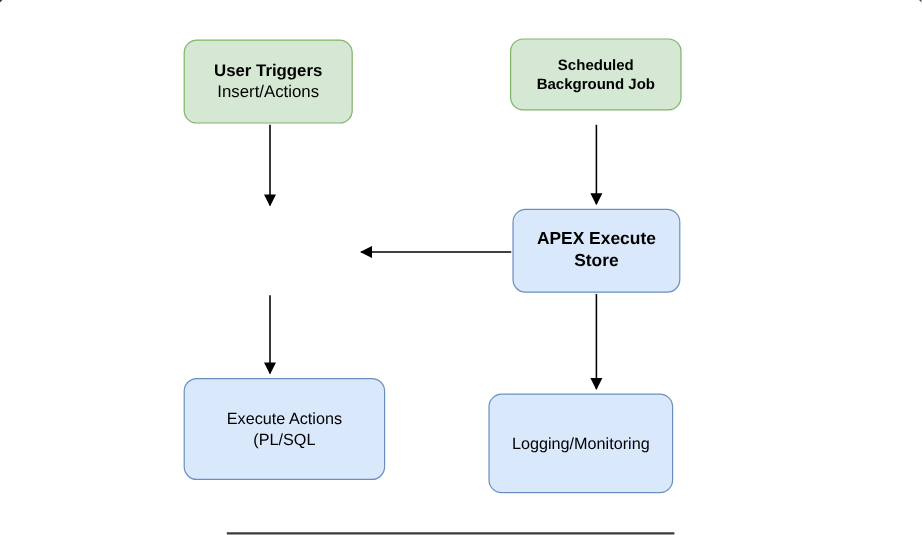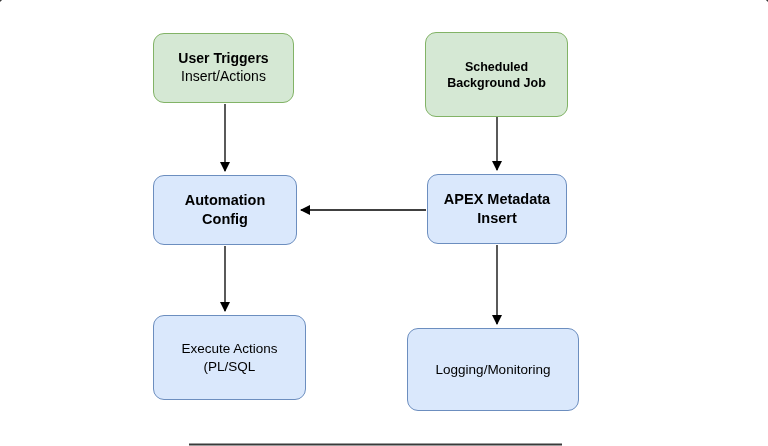--- a/index.html
+++ b/index.html
@@ -29,25 +29,25 @@
     text-align: center;
     line-height: 1.28;
     padding: 4px 8px;
   }
   .node.green { background: #d5e8d4; border: 1.5px solid #82b366; }
   .node.blue  { background: #dae8fc; border: 1.5px solid #6c8ebf; }
 
   .t-bold { font-weight: bold; }
 
   #node-user-triggers      { left: 153px; top: 33px;  width: 141px; height: 70px; font-size: 14px; }
-  #node-scheduled-job      { left: 425px; top: 32px;  width: 143px; height: 85px; font-size: 12.5px; font-weight: bold; }
+  #node-scheduled-job      { left: 425px; top: 32px;  width: 143px; height: 60px; font-size: 12.5px; font-weight: bold; }
   #node-automation-config  { left: 153px; top: 175px; width: 144px; height: 70px; font-size: 14.5px; font-weight: bold; }
   #node-apex-metadata      { left: 427px; top: 174px; width: 140px; height: 70px; font-size: 14.5px; font-weight: bold; }
-  #node-execute-actions    { left: 153px; top: 315px; width: 153px; height: 85px; font-size: 13.5px; }
-  #node-logging            { left: 407px; top: 328px; width: 172px; height: 83px; font-size: 13.5px; }
+  #node-execute-actions    { left: 153px; top: 315px; width: 168px; height: 85px; font-size: 13.5px; }
+  #node-logging            { left: 407px; top: 328px; width: 154px; height: 83px; font-size: 13.5px; }
   #node-logging .sub       { font-size: 12.5px; }
 </style>
 </head>
 <body>
 
 <div id="canvas">
 
   <svg id="edge-layer" viewBox="0 0 768 446" xmlns="http://www.w3.org/2000/svg">
     <defs>
       <marker id="arrowhead" markerUnits="userSpaceOnUse" markerWidth="12" markerHeight="12" refX="10" refY="6" orient="auto">
@@ -68,26 +68,23 @@
 
   <div class="node green" id="node-user-triggers">
     <div class="t-bold">User Triggers</div>
     <div>Insert/Actions</div>
   </div>
 
   <div class="node green" id="node-scheduled-job">
     <div>Scheduled Background Job</div>
   </div>
 
-  <div class="node blue" id="node-automation-config">
-    <div>Automation Config</div>
-  </div>
 
   <div class="node blue" id="node-apex-metadata">
-    <div>APEX Metadata Insert</div>
+    <div>APEX Execute Store</div>
   </div>
 
   <div class="node blue" id="node-execute-actions">
     <div>Execute Actions</div>
     <div>(PL/SQL</div>
   </div>
 
   <div class="node blue" id="node-logging">
     <div>Logging/Monitoring</div>
   </div>

